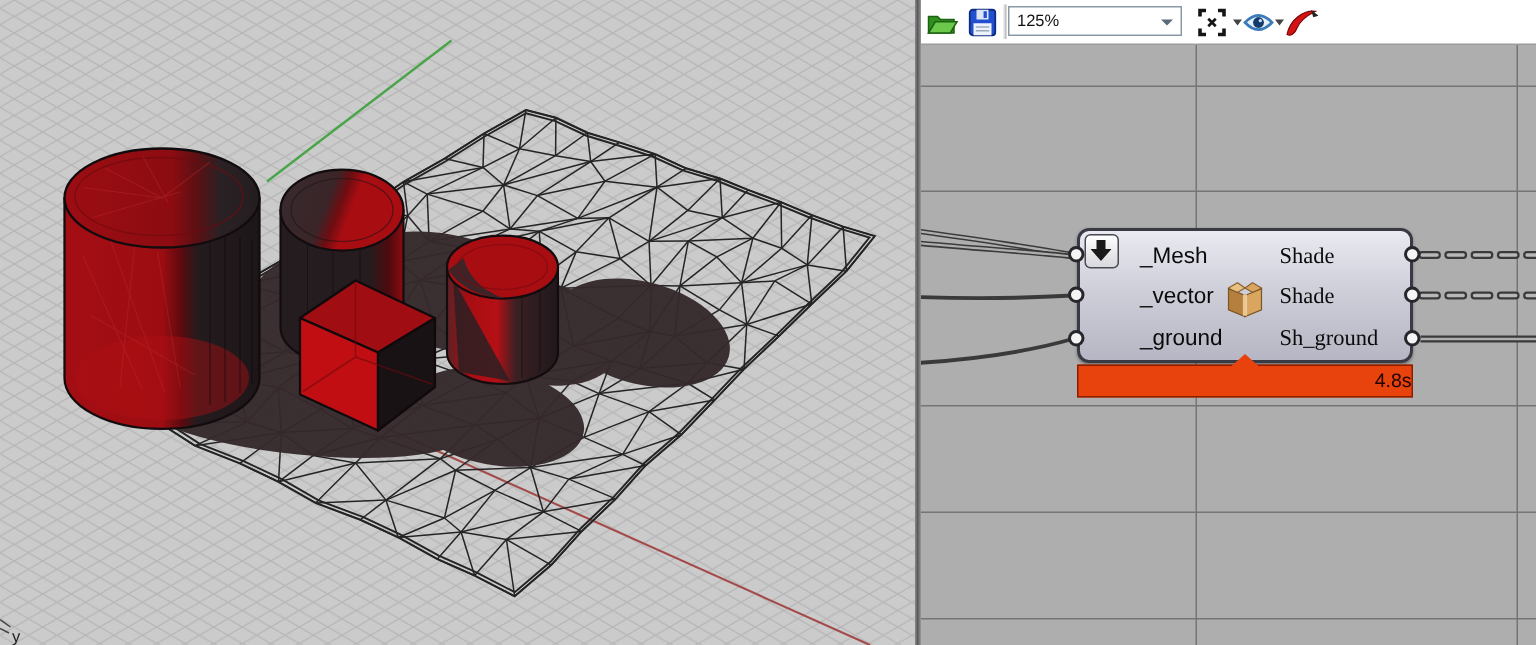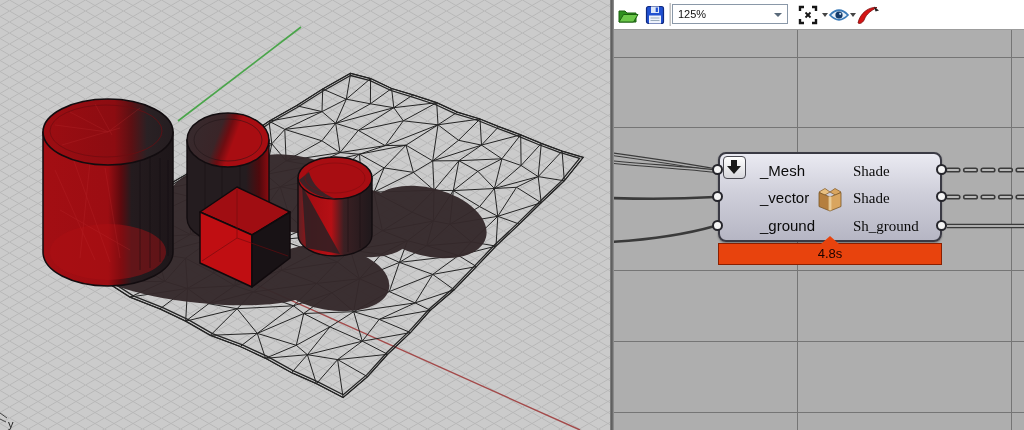--- a/index.html
+++ b/index.html
@@ -46,21 +46,21 @@
   .in-label{left:40px;}
   .out-label{left:133px;font-family:Liberation Serif, serif;}
   .row0{top:7px;} .row1{top:34px;} .row2{top:62px;}
   #arrow-btn{position:absolute;left:3px;top:2px;width:23px;height:23px;border-radius:4px;
      border:1.5px solid #4a4a52;background:linear-gradient(#ffffff,#d8d8dd);box-sizing:border-box;}
   #pkg-icon{position:absolute;left:95px;top:30px;width:30px;height:30px;}
   .port{position:absolute;width:11px;height:11px;border-radius:50%;
      background:#f4f4f4;border:2px solid #26262c;box-sizing:border-box;}
   #banner{position:absolute;left:104px;top:213px;width:224px;height:22px;
      background:#e8430d;border:1px solid #8a1f00;box-sizing:border-box;
-     text-align:center;font-size:13px;color:#1d0300;line-height:20px;}
+     text-align:right;font-size:13px;color:#1d0300;line-height:20px;}
   #banner .notch{position:absolute;left:102px;top:-8px;width:0;height:0;
      border-left:9px solid transparent;border-right:9px solid transparent;
      border-bottom:8px solid #e8430d;}
 </style>
 </head>
 <body>
 
 <div id="root">
 
   <div id="viewport">

